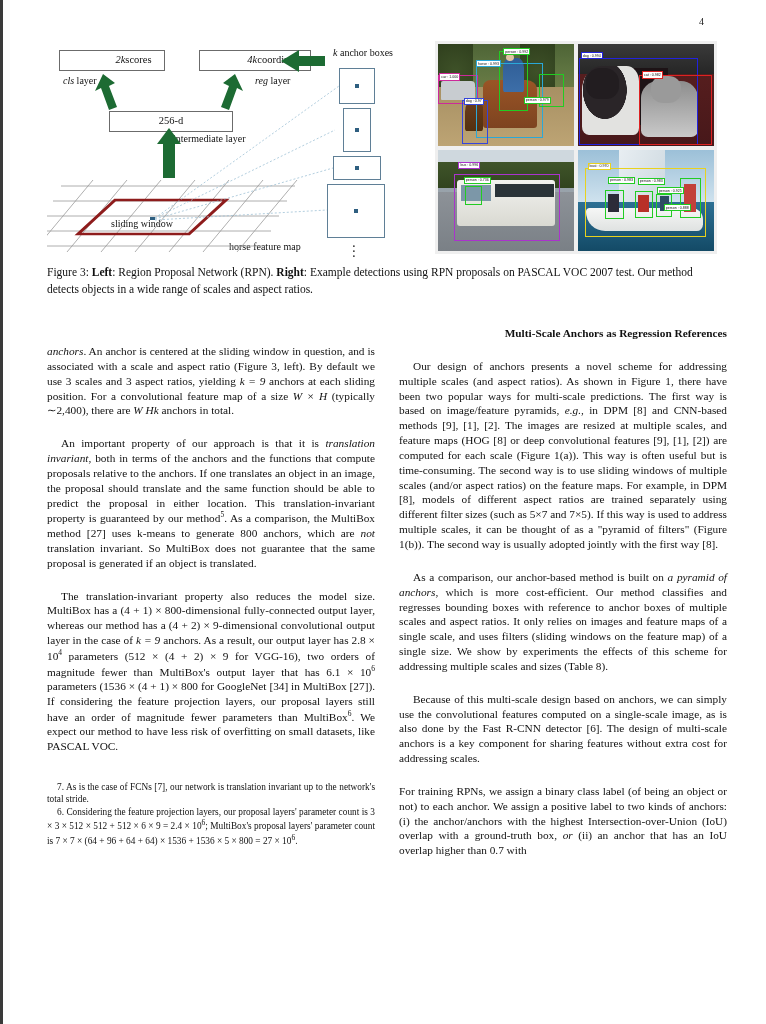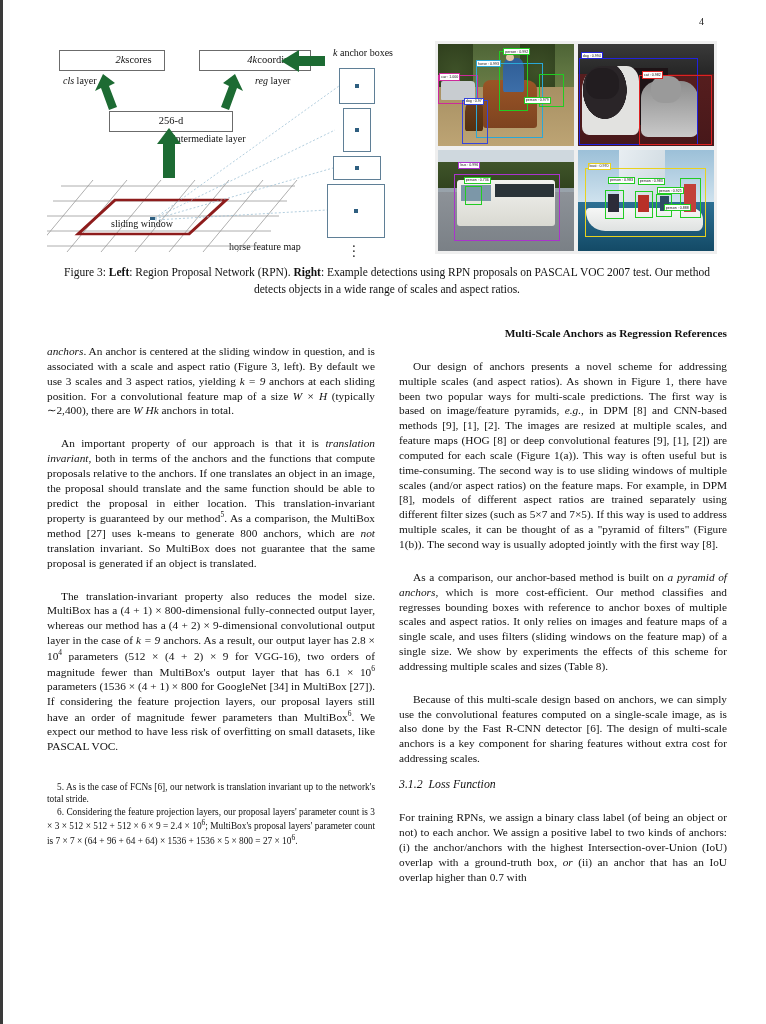--- a/index.html
+++ b/index.html
@@ -217,21 +217,21 @@
   #det4 .p4 { position:absolute; left:78%; top:34%; width:9%; height:28%; background:#c2403a; }
 
   
   .caption {
     position: absolute;
     left: 44px;
     top: 264px;
     width: 680px;
     font-size: 11.5px;
     line-height: 1.45;
-    text-align: center;
+    text-align: left;
     color: #111;
   }
   .caption b { font-weight: bold; }
 
   
   .cols {
     position: absolute;
     top: 326px;
     left: 44px;
     width: 680px;
@@ -458,33 +458,32 @@
       <p class="noindent"><i>anchors</i><span>. An anchor is centered at the sliding window in question, and is associated with a scale and aspect ratio (Figure 3, left). By default we use 3 scales and 3 aspect ratios, yielding </span><i>k = 9</i><span> anchors at each sliding position. For a convolutional feature map of a size </span><i>W × H</i><span> (typically ∼2,400), there are </span><i>W Hk</i><span> anchors in total.</span></p>
 
 
       <p><span>An important property of our approach is that it is </span><i>translation invariant</i><span>, both in terms of the anchors and the functions that compute proposals relative to the anchors. If one translates an object in an image, the proposal should translate and the same function should be able to predict the proposal in either location. This translation-invariant property is guaranteed by our method</span><sup>5</sup><span>. As a comparison, the MultiBox method [27] uses k-means to generate 800 anchors, which are </span><i>not</i><span> translation invariant. So MultiBox does not guarantee that the same proposal is generated if an object is translated.</span></p>
 
       <p><span>The translation-invariant property also reduces the model size. MultiBox has a </span><span>(4 + 1) × 800</span><span>-dimensional fully-connected output layer, whereas our method has a </span><span>(4 + 2) × 9</span><span>-dimensional convolutional output layer in the case of </span><i>k = 9</i><span> anchors. As a result, our output layer has </span><span>2.8 × 10</span><sup>4</sup><span> parameters (</span><span>512 × (4 + 2) × 9</span><span> for VGG-16), two orders of magnitude fewer than MultiBox's output layer that has </span><span>6.1 × 10</span><sup>6</sup><span> parameters (</span><span>1536 × (4 + 1) × 800</span><span> for GoogleNet [34] in MultiBox [27]). If considering the feature projection layers, our proposal layers still have an order of magnitude fewer parameters than MultiBox</span><sup>6</sup><span>. We expect our method to have less risk of overfitting on small datasets, like PASCAL VOC.</span></p>
 
       <div class="fnrule"></div>
 
       <div class="footnotes">
-        <p>5. As is the case of FCNs [6], our network is translation invariant up to the network's total stride.</p>
+        <p>7. As is the case of FCNs [7], our network is translation invariant up to the network's total stride.</p>
         <p><span>6. Considering the feature projection layers, our proposal layers' parameter count is 3 × 3 × 512 × 512 + 512 × 6 × 9 = 2.4 × 10</span><sup>6</sup><span>; MultiBox's proposal layers' parameter count is 7 × 7 × (64 + 96 + 64 + 64) × 1536 + 1536 × 5 × 800 = 27 × 10</span><sup>6</sup><span>.</span></p>
       </div>
     </div>
 
     <div class="col">
 
       <h4 style="margin-top:0">Multi-Scale Anchors as Regression References</h4>
 
       <p><span>Our design of anchors presents a novel scheme for addressing multiple scales (and aspect ratios). As shown in Figure 1, there have been two popular ways for multi-scale predictions. The first way is based on image/feature pyramids, </span><i>e.g.</i><span>, in DPM [8] and CNN-based methods [9], [1], [2]. The images are resized at multiple scales, and feature maps (HOG [8] or deep convolutional features [9], [1], [2]) are computed for each scale (Figure 1(a)). This way is often useful but is time-consuming. The second way is to use sliding windows of multiple scales (and/or aspect ratios) on the feature maps. For example, in DPM [8], models of different aspect ratios are trained separately using different filter sizes (such as 5×7 and 7×5). If this way is used to address multiple scales, it can be thought of as a "pyramid of filters" (Figure 1(b)). The second way is usually adopted jointly with the first way [8].</span></p>
 
       <p><span>As a comparison, our anchor-based method is built on </span><i>a pyramid of anchors</i><span>, which is more cost-efficient. Our method classifies and regresses bounding boxes with reference to anchor boxes of multiple scales and aspect ratios. It only relies on images and feature maps of a single scale, and uses filters (sliding windows on the feature map) of a single size. We show by experiments the effects of this scheme for addressing multiple scales and sizes (Table 8).</span></p>
 
       <p>Because of this multi-scale design based on anchors, we can simply use the convolutional features computed on a single-scale image, as is also done by the Fast R-CNN detector [6]. The design of multi-scale anchors is a key component for sharing features without extra cost for addressing scales.</p>
 
-      <h5><span class="secnum">3.1.2</span>&nbsp;&nbsp;<span>Loss Function</span></h5>
 
       <p class="noindent"><span>For training RPNs, we assign a binary class label (of being an object or not) to each anchor. We assign a positive label to two kinds of anchors: (i) the anchor/anchors with the highest Intersection-over-Union (IoU) overlap with a ground-truth box, </span><i>or</i><span> (ii) an anchor that has an IoU overlap higher than 0.7 with</span></p>
     </div>
   </div>
 </div>
 
 </body></html>

